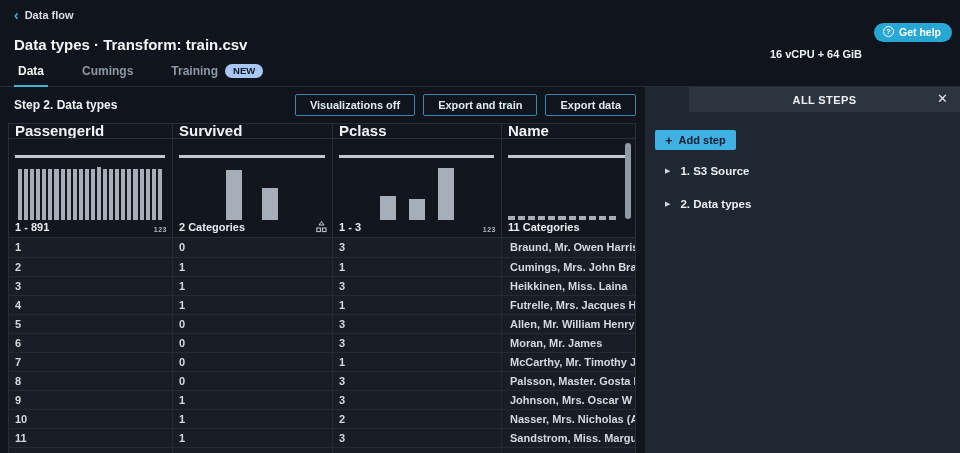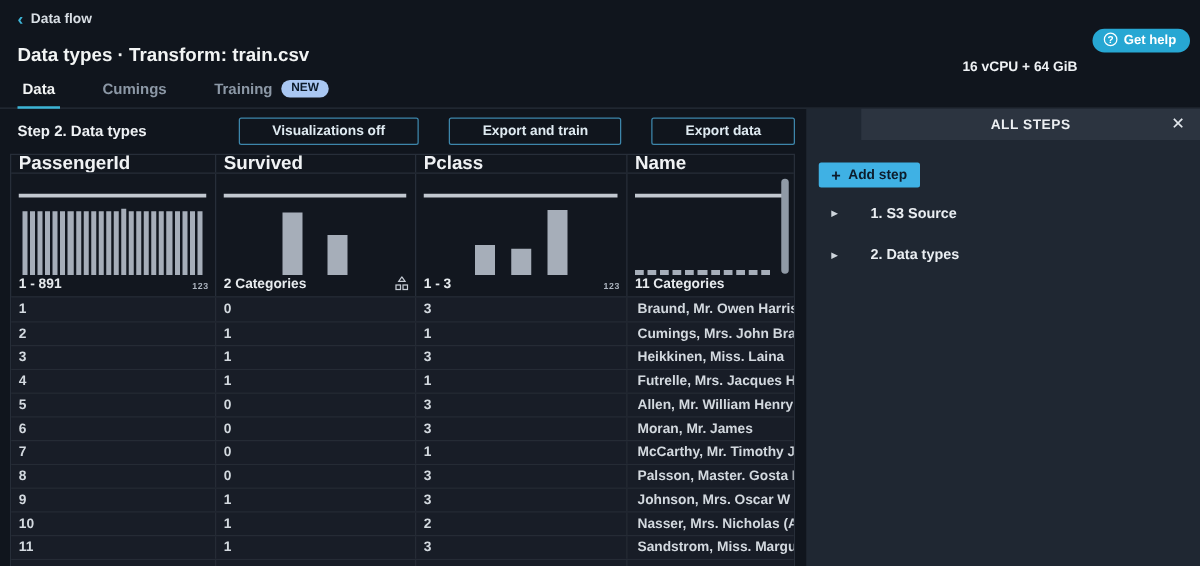--- a/index.html
+++ b/index.html
@@ -34,21 +34,21 @@
   .tab.active { color:#f2f4f4; }
   .tab.active::after { content:""; position:absolute; left:0; right:0; bottom:-1px; height:2px; background:#3cb5d6; }
   .new-badge { background:#a9c7f2; color:#0c1a29; font-size:9.5px; font-weight:bold;
                border-radius:9px; padding:2px 8px; line-height:1; }
 
   
   .step-header { position:absolute; left:0; top:87px; width:645px; height:36px; }
   .step-title { position:absolute; left:14px; top:11px; font-size:12px; font-weight:bold; color:#eef1f4; }
   .step-actions { position:absolute; right:9px; top:7px; display:flex; gap:8px; }
   .outline-btn { background:transparent; border:1px solid #3d86ab; border-radius:2px; color:#dfeaf1;
-                 font-size:11px; font-weight:bold; font-family:inherit; padding:4px 26px; cursor:pointer;margin-left:16px; }
+                 font-size:11px; font-weight:bold; font-family:inherit; padding:4px 14px; cursor:pointer; }
 
   
   .dtable { position:absolute; left:8px; top:123px; width:628px; border:1px solid #272e39; background:#12171f; }
   .thead { display:grid; grid-template-columns:164px 160px 169px 1fr; height:14px; }
   .th { font-size:15px; font-weight:bold; color:#f0f2f4; padding-left:6px; line-height:13px;
         border-right:1px solid #272e39; overflow:hidden; white-space:nowrap; cursor:pointer; }
   .th:last-child { border-right:none; }
 
   .hist-row { display:grid; grid-template-columns:164px 160px 169px 1fr; height:100px;
               border-top:1px solid #272e39; border-bottom:1px solid #272e39; position:relative; }
@@ -88,21 +88,21 @@
   
   .steps-panel { position:absolute; left:645px; top:87px; width:315px; height:366px; background:#1f2732;padding-left:44px; }
   .panel-header { height:25px; background:#2c3440; display:flex; align-items:center; position:relative; }
   .panel-title { flex:1; text-align:center; font-size:11px; font-weight:bold; color:#eceff2; letter-spacing:.4px; }
   .panel-close { position:absolute; right:12px; top:4px; font-size:13px; color:#e2e7ec; cursor:pointer; }
   .add-step-btn { position:absolute; left:10px; top:43px; background:#3fb1e4; border:none; border-radius:2px;
                   color:#0d1c2b; font-size:11px; font-weight:bold; font-family:inherit; padding:4px 10px;
                   display:inline-flex; align-items:center; gap:6px; cursor:pointer; }
   .add-plus { font-size:13px; line-height:11px; font-weight:bold; }
   .step-list { position:absolute; left:20px; top:78px; right:10px; }
-  .step-item { display:flex; align-items:center; gap:26px; margin-bottom:21px; cursor:pointer; }
+  .step-item { display:flex; align-items:center; gap:10px; margin-bottom:21px; cursor:pointer; }
   .step-arrow { font-size:7px; color:#ced5dc; }
   .step-label { font-size:11.5px; font-weight:bold; color:#eaeef2; }
 </style>
 </head>
 <body>
 
 <div class="topbar">
   <div class="back-link">
     <span class="back-chevron">‹</span>
     <span class="back-label">Data flow</span>

